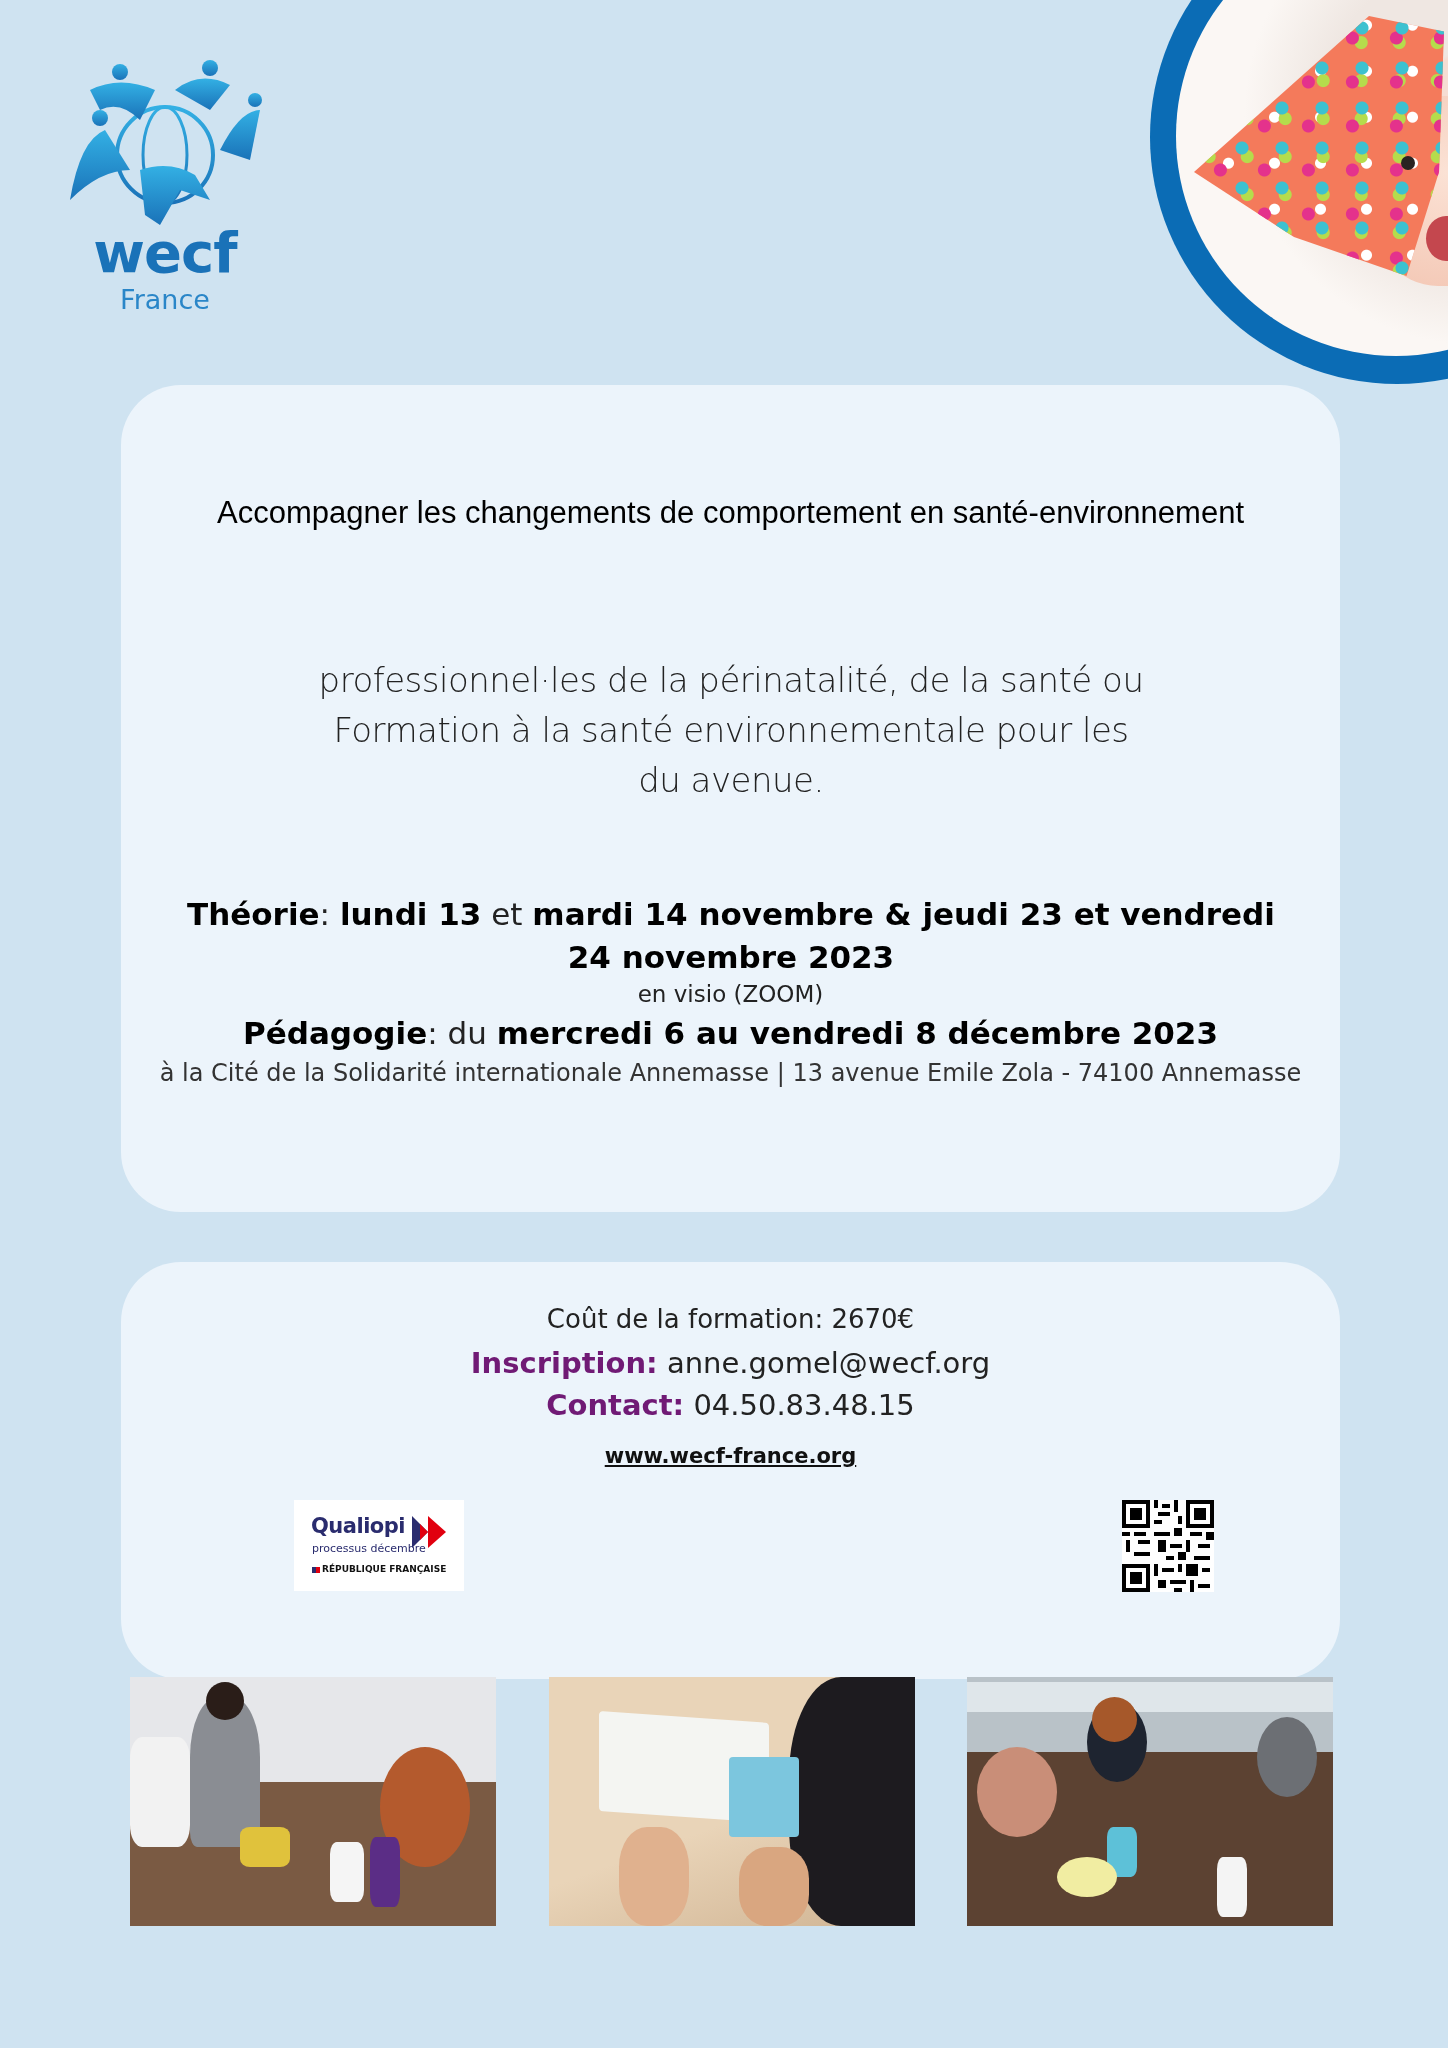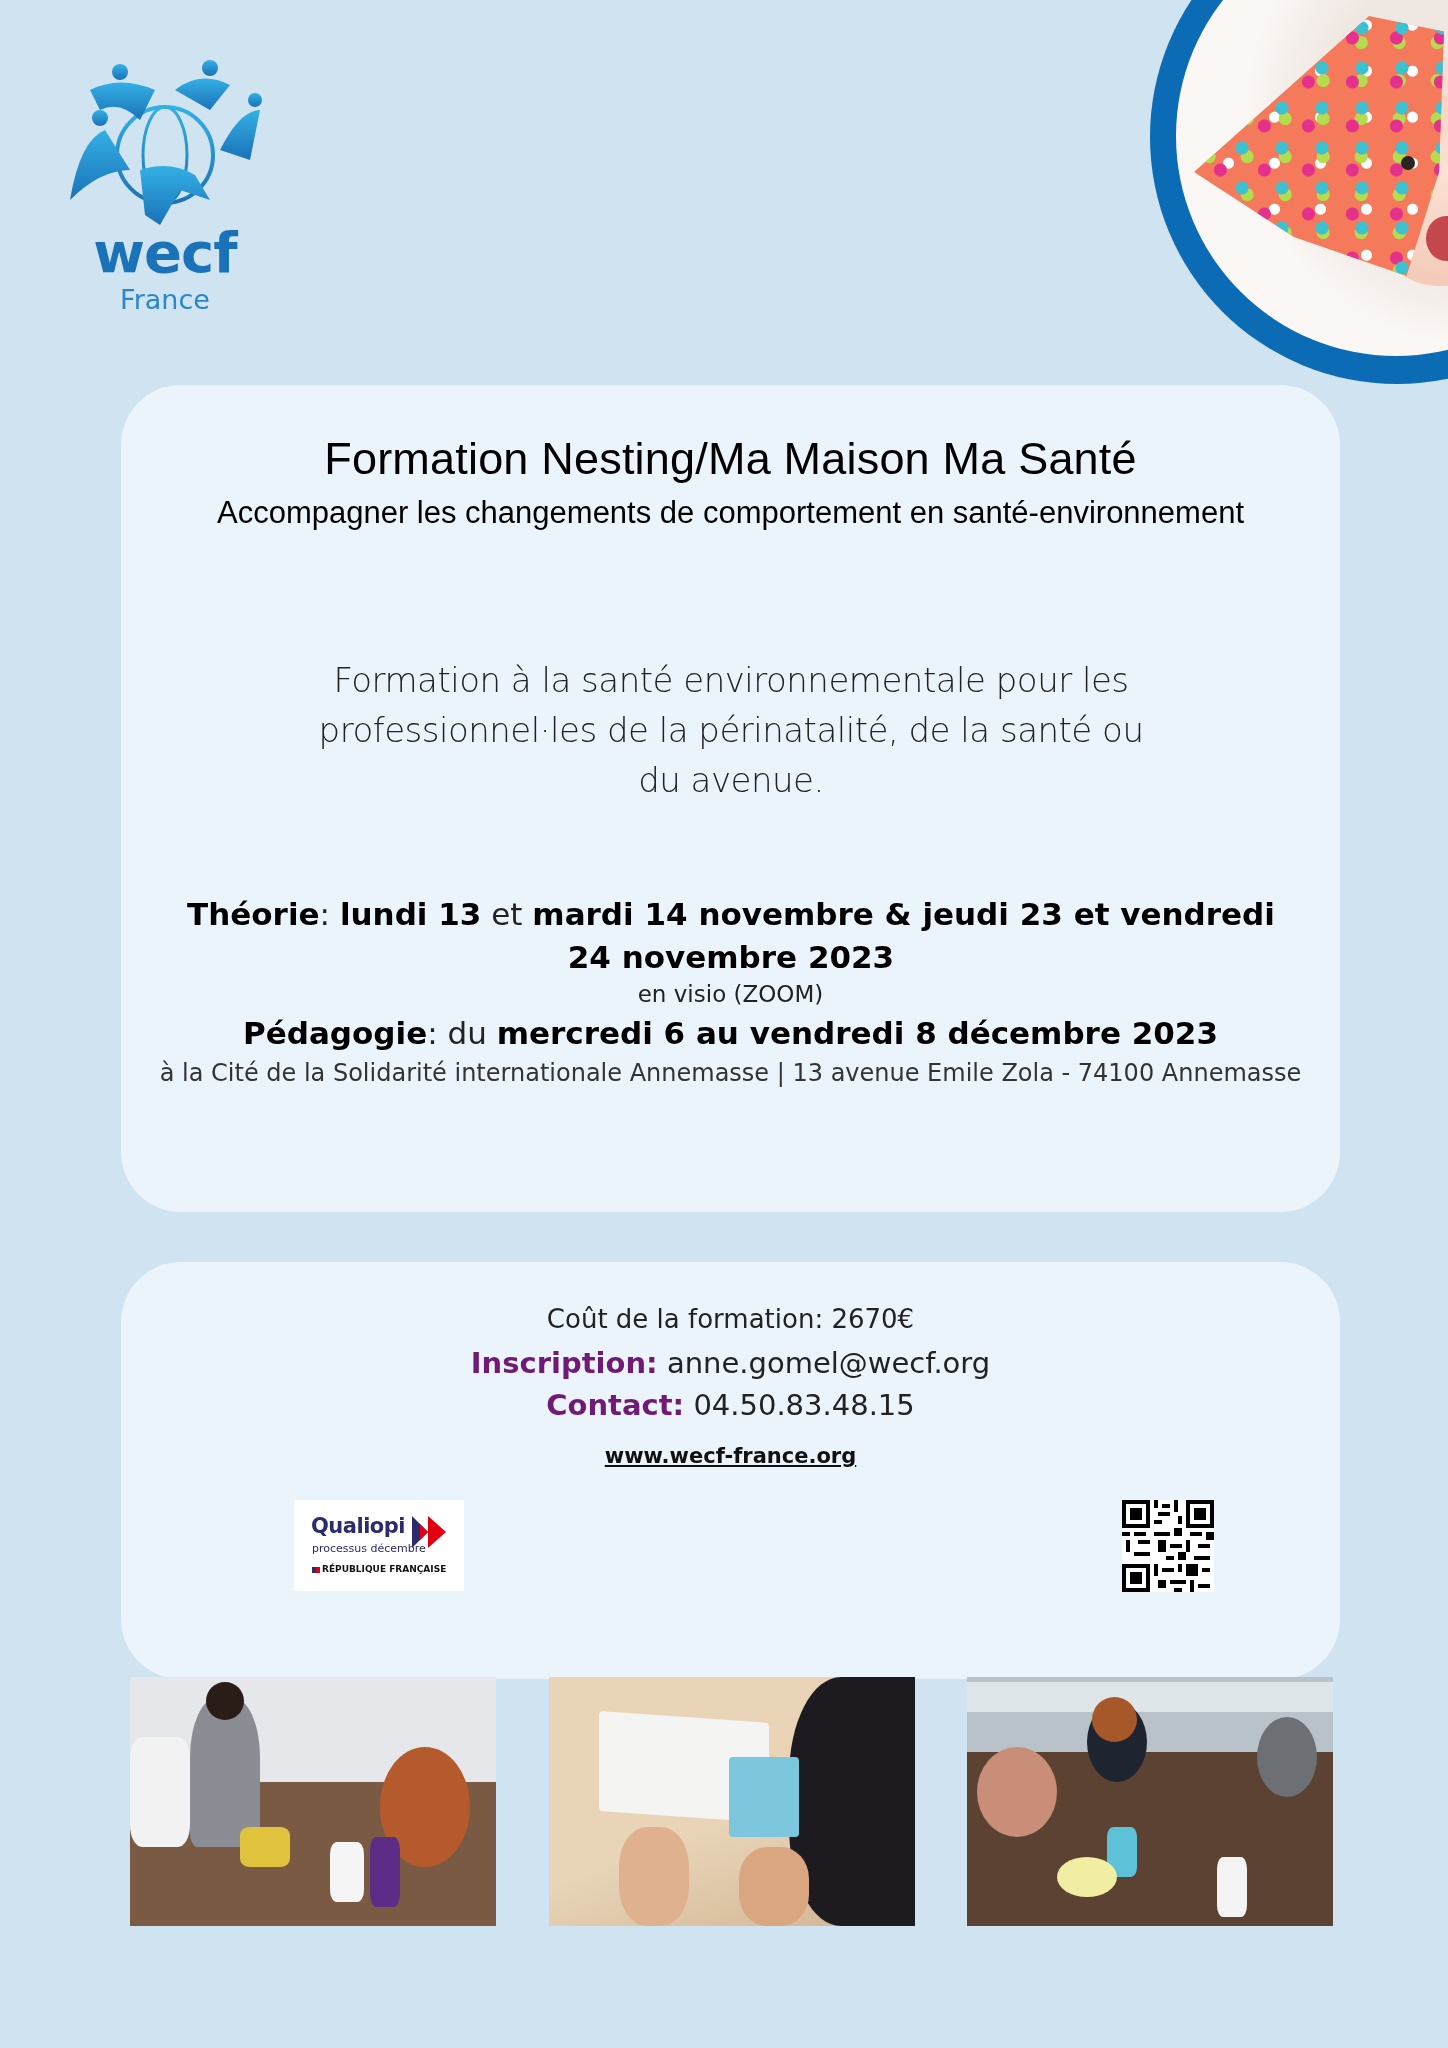--- a/index.html
+++ b/index.html
@@ -175,26 +175,25 @@
 <div class="hero-ring"></div>
 <div class="hero-photo">
   <div class="face"></div>
   <div class="scarf"></div>
   <div class="eye l"></div>
 
   <div class="mouth"></div>
 </div>
 
 <div class="panel panel-main">
-  <div class="center title">Formation Nesting/Ma Maison Ma Santé</div>
   <div class="center subtitle">Accompagner les changements de comportement en santé-environnement</div>
 
   <div class="center intro">
+    <div>professionnel·les de la périnatalité, de la santé ou</div>
     <div>Formation à la santé environnementale pour les</div>
-    <div>professionnel·les de la périnatalité, de la santé ou</div>
     <div>du avenue.</div>
   </div>
 
   <div class="center theory">
     <b>Théorie</b><span class="light">: </span><b>lundi 13</b><span class="light"> et </span><b>mardi 14 novembre &amp; jeudi 23 et vendredi 24 novembre 2023</b>
   </div>
   <div class="center visio">en visio (ZOOM)</div>
 
   <div class="center pedago">
     <b>Pédagogie</b><span class="light">: du </span><b>mercredi 6 au vendredi 8 décembre 2023</b>

